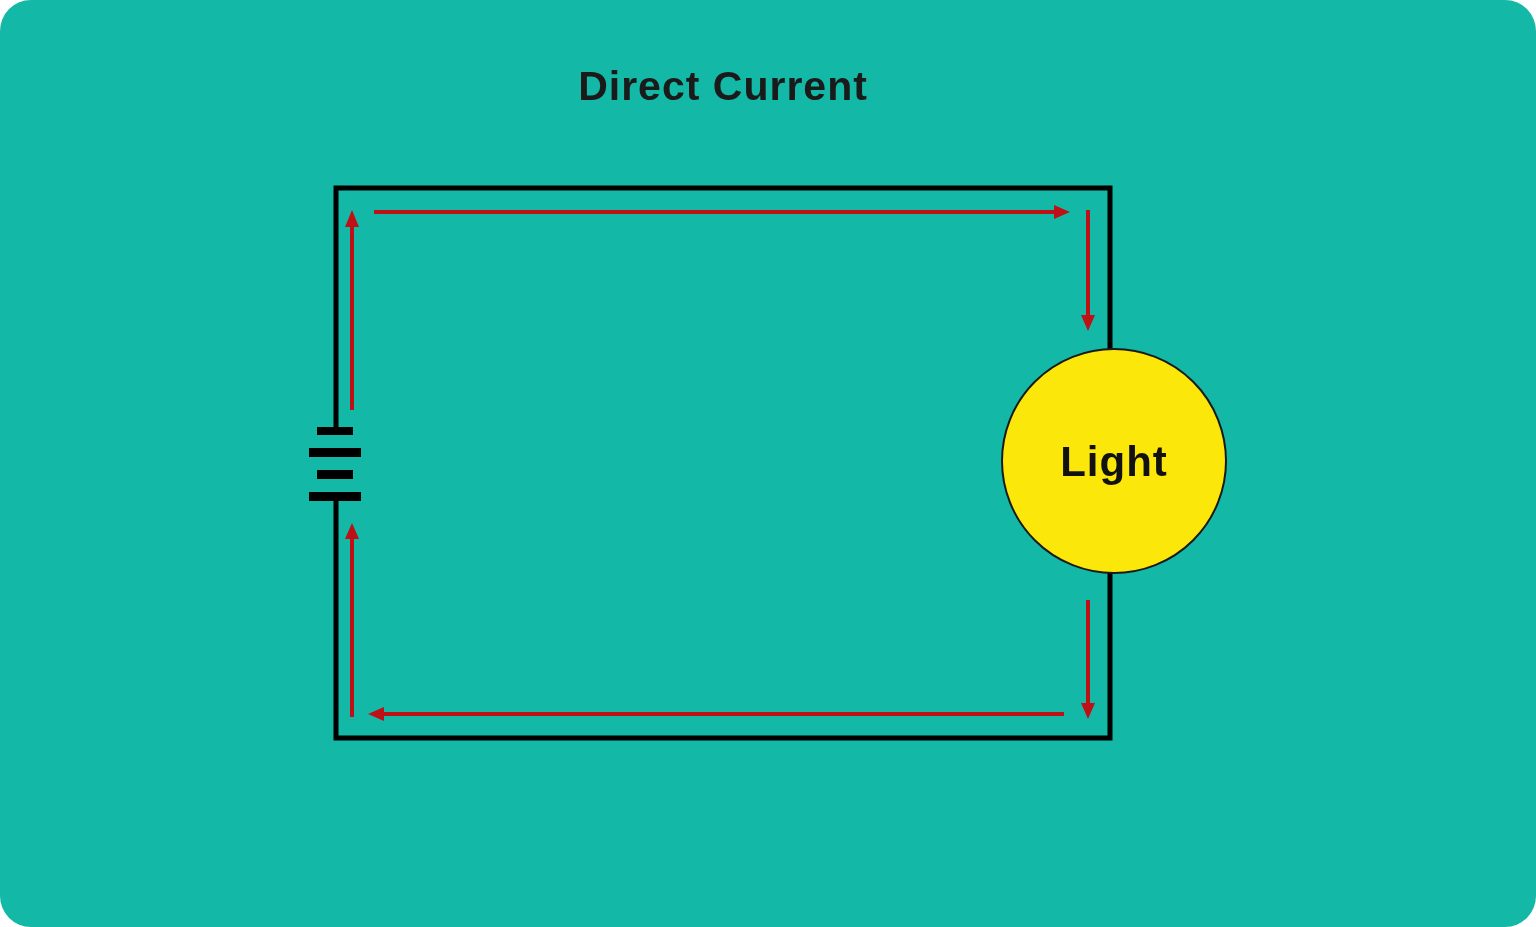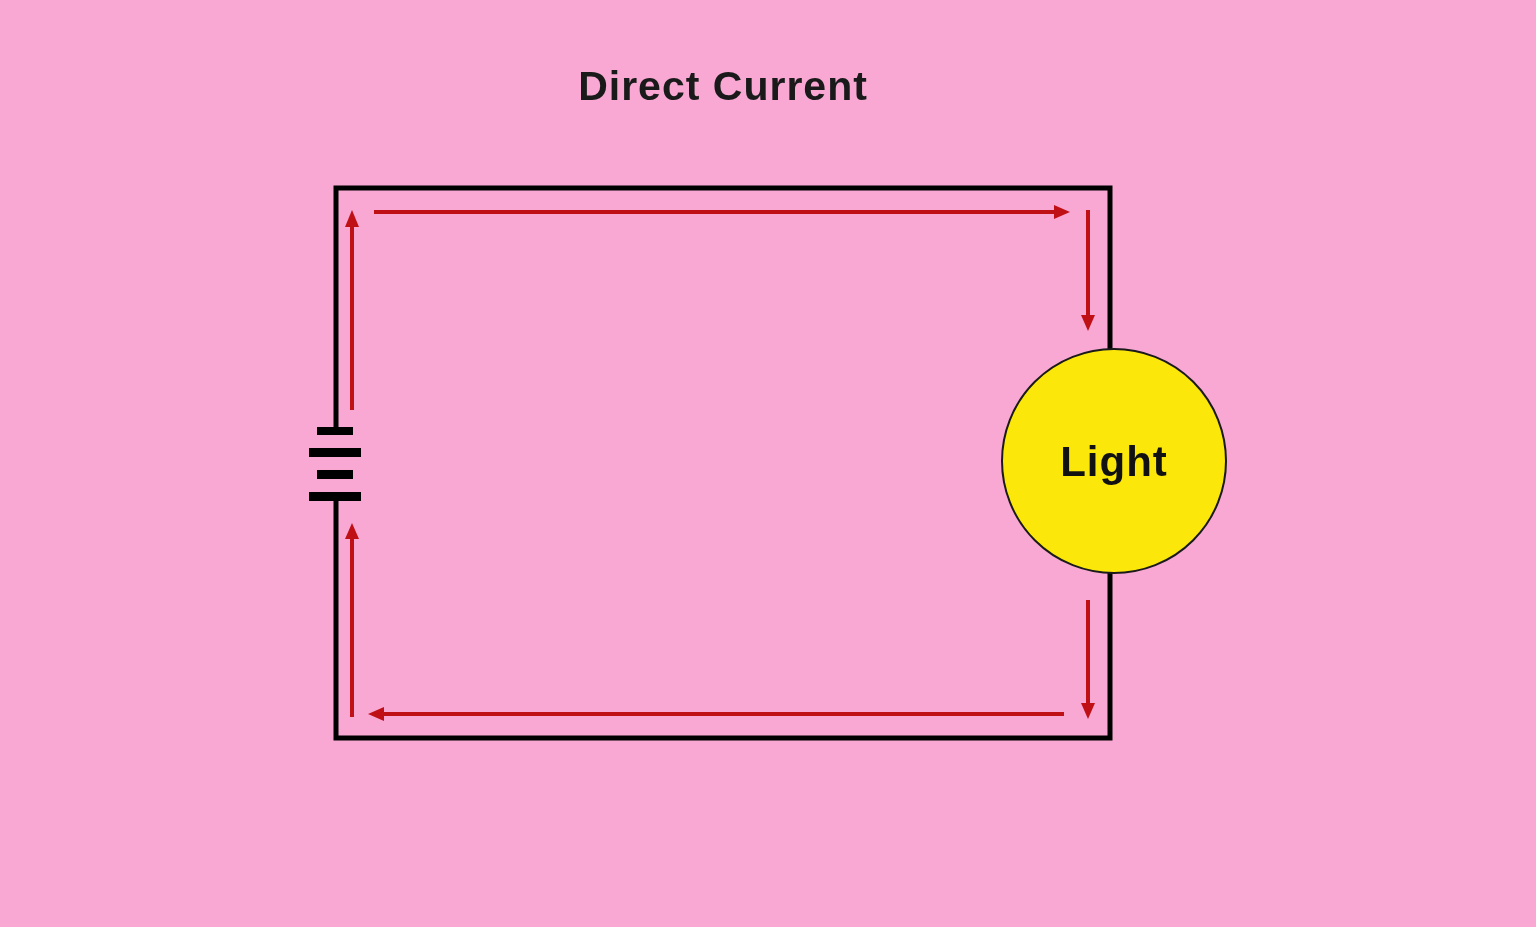--- a/index.html
+++ b/index.html
@@ -8,21 +8,22 @@
     background: #ffffff;
     width: 1536px;
     height: 927px;
     overflow: hidden;
     font-family: "Liberation Sans", sans-serif;
   }
   .stage {
     position: relative;
     width: 1536px;
     height: 927px;
-    background: #f9a8d4;
+    background: #14b8a6;
+    border-radius: 31px;
   }
   .diagram-title {
     position: absolute;
     left: 723px;
     top: 63px;
     transform: translateX(-50%);
     font-family: "Liberation Sans", sans-serif;
     font-size: 41px;
     font-weight: 700;
     color: #1a1a1a;

